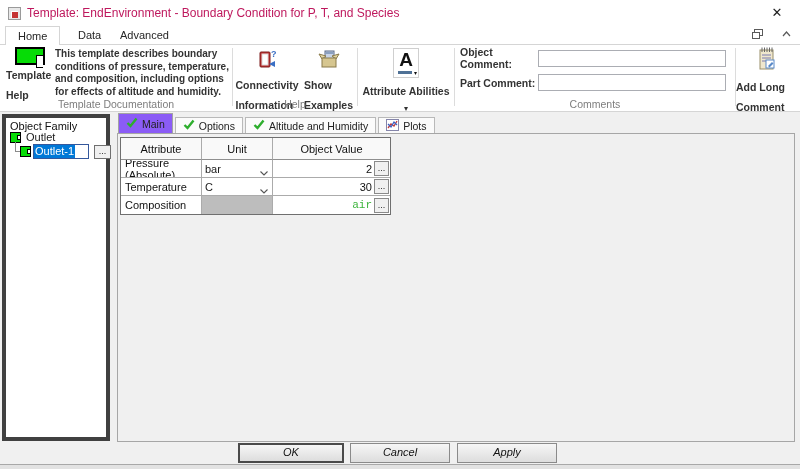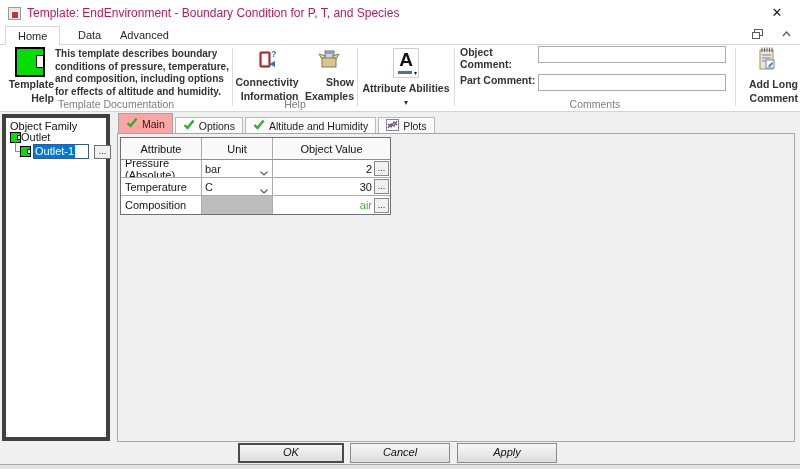--- a/index.html
+++ b/index.html
@@ -22,21 +22,21 @@
   .rtab.active { background:#fff; border:1px solid #d5d5d5; border-bottom:none; z-index:2; left:5px; }
   .rtab-data { left:66px; } .rtab-adv { left:108px; }
   .win-icons { position:absolute; right:8px; top:3px; display:flex; gap:18px; }
   .win-icons svg { display:block; }
 
   
   .ribbon-body { position:absolute; left:0; top:45px; width:800px; height:67px; background:#fff; border-bottom:1px solid #d5d5d5; }
   .rsep { position:absolute; top:3px; width:1px; height:58px; background:#dcdcdc; }
   .rgroup { position:absolute; top:0; height:66px; }
   .rgroup-label { position:absolute; bottom:1px; left:0; width:100%; text-align:center; color:#7d7d7d; font-size:10.5px; }
-  .rbtn-label { font-size:10.5px; font-weight:600; color:#333; text-align:right; line-height:14px; }
+  .rbtn-label { font-size:10.5px; font-weight:600; color:#333; text-align:left; line-height:20px; }
 
   .g1 { left:0; width:232px; }
   .tpl-help-btn { position:absolute; left:6px; top:2px; width:48px; height:58px; display:flex; flex-direction:column; align-items:center; }
   .comp-icon { width:30px; height:30px; border:2px solid #000; background:#06dc06; position:relative; }
   .comp-icon .notch { position:absolute; right:0; top:6px; width:7px; height:13px; background:#fff; border:1px solid #000; border-right:none; }
   .comp-icon-sm { width:11px; height:11px; border:1px solid #000; background:#06dc06; position:relative; flex:none; }
   .comp-icon-sm .notch { position:absolute; right:0; top:2px; width:3px; height:5px; background:#fff; border:1px solid #000; border-right:none; }
   .tpl-desc { position:absolute; left:55px; top:3px; width:174px; font-size:10px; font-weight:600; color:#333; line-height:12.5px; }
 
   .g2 { left:233px; width:124px; }
@@ -46,61 +46,61 @@
 
   .g3 { left:358px; width:96px; }
   .aa-btn { position:absolute; left:0; top:3px; width:100%; display:flex; flex-direction:column; align-items:center; }
   .aa-icon { width:26px; height:30px; border:1px solid #cfcfcf; background:#fff; position:relative; text-align:center; }
   .aa-icon .letter { font-size:19px; font-weight:700; color:#111; line-height:22px; display:block; }
   .aa-icon .under { position:absolute; left:4px; bottom:3px; width:14px; height:3px; background:#4f7196; }
   .aa-icon .mini { position:absolute; right:1px; bottom:1px; font-size:6px; color:#111; }
   .aa-drop { font-size:8px; color:#333; margin-top:3px; }
 
   .g4 { left:455px; width:280px; }
-  .cmt-row { position:absolute; left:5px; display:flex; align-items:flex-start; }
+  .cmt-row { position:absolute; left:5px; display:flex; align-items:center; }
   .cmt-label { width:78px; font-size:10.5px; font-weight:600; color:#333; }
   .cmt-input { width:188px; height:17px; border:1px solid #abadb3; background:#fff; font-family:"Liberation Sans",sans-serif; font-size:11px; padding:0 3px; }
 
   .g5 { left:736px; width:62px; }
   .alc-btn { position:absolute; left:0; top:1px; width:100%; display:flex; flex-direction:column; align-items:center; gap:3px; }
 
   
   .main-region { position:absolute; left:0; top:112px; width:800px; height:331px; background:#f0f0f0; }
 
   .left-panel { position:absolute; left:2px; top:2px; width:108px; height:327px; background:#fff; border:4px solid #404040; }
   .lp-caption { position:absolute; left:4px; top:2px; font-size:11px; color:#111; }
-  .tree-row1 { position:absolute; left:4px; top:13px; display:flex; align-items:center; }
+  .tree-row1 { position:absolute; left:4px; top:13px; display:flex; align-items:center; gap:5px; }
   .tree-elbow { position:absolute; left:9px; top:24px; width:5px; height:10px; border-left:1px solid #8c8c8c; border-bottom:1px solid #8c8c8c; }
   .tree-row2 { position:absolute; left:14px; top:26px; display:flex; align-items:center; gap:2px; }
   .name-edit { width:56px; height:15px; border:1px solid #35589c; background:#fff; display:flex; align-items:center; overflow:hidden; }
   .name-edit .sel { background:#0078d7; color:#fff; padding:0 1px; font-size:11px; line-height:13px; white-space:nowrap; }
   .mini-ellipsis { width:17px; height:14px; border:1px solid #707070; background:#f0f0f0; font-size:9px; line-height:11px; text-align:center; letter-spacing:0; color:#222; margin-left:3px; }
 
   .main-panel { position:absolute; left:117px; top:1px; width:679px; height:329px; }
   .tabstrip { position:absolute; left:1px; top:1px; height:19px; display:flex; align-items:flex-end; gap:2px; z-index:2; }
   .mtab { display:flex; align-items:center; gap:4px; padding:0 7px; height:16px; background:#fbfbfb; border:1px solid #b9b9b9; border-bottom:none; font-size:10.5px; color:#222; }
-  .mtab.active { height:20px; background:#fca5a5; border-color:#a3a3a3; font-weight:400; }
+  .mtab.active { height:20px; background:#8b5cf6; border-color:#a3a3a3; font-weight:400; }
   .tabpage { position:absolute; left:0; top:20px; width:678px; height:309px; background:#f0f0f0; border:1px solid #a6a6a6; }
 
   
   .attr-table { position:absolute; left:2px; top:3px; width:271px; border:1px solid #6f6f6f; background:#fff; }
   .t-row { display:flex; height:18px; }
   .t-row.header { height:22px; }
   .t-cell { border-right:1px solid #ababab; border-bottom:1px solid #ababab; display:flex; align-items:center; overflow:hidden; }
   .t-cell:last-child { border-right:none; }
   .t-row:last-child .t-cell { border-bottom:none; }
   .header .t-cell { justify-content:center; background:#f9f9f9; border-bottom:1px solid #8f8f8f; color:#111; }
   .col-a { width:81px; } .col-u { width:71px; } .col-v { width:117px; }
   .label-cell { padding-left:4px; background:#fff; color:#111; }
   .unit-combo { position:relative; width:100%; height:100%; background:#fff; display:flex; align-items:center; padding-left:3px; }
   .unit-combo .chev { position:absolute; right:4px; top:6px; }
   .unit-disabled { width:100%; height:100%; background:#bdbdbd; }
   .value-cell { justify-content:flex-end; background:#fff; padding-right:1px; }
   .value-text { flex:1; text-align:right; padding-right:2px; color:#111; }
-  .value-text.green { color:#3cb43c; }
+  .value-text.green { color:#3cb43c;font-family:Liberation Mono, monospace; }
   .dots-btn { width:15px; height:15px; flex:none; border:1px solid #8a8a8a; background:#f0f0f0; font-size:9px; line-height:12px; text-align:center; color:#222; }
 
   
   .footer { position:absolute; left:0; top:443px; width:800px; height:21px; background:#f0f0f0;font-style:italic; }
   .fbtn { position:absolute; top:0; height:20px; background:linear-gradient(#f6f6f6,#dddddd); border:1px solid #8a8a8a; font-family:"Liberation Sans",sans-serif; font-size:11px; color:#111; text-align:center; line-height:17px; }
   .fbtn.ok { left:238px; width:106px; border:2px solid #4a4a4a; }
   .fbtn.cancel { left:350px; width:100px; }
   .fbtn.apply { left:457px; width:100px; }
   .bottom-strip { position:absolute; left:0; top:464px; width:800px; height:5px; background:#e2e2e2; border-top:1px solid #a8a8a8; }
 

